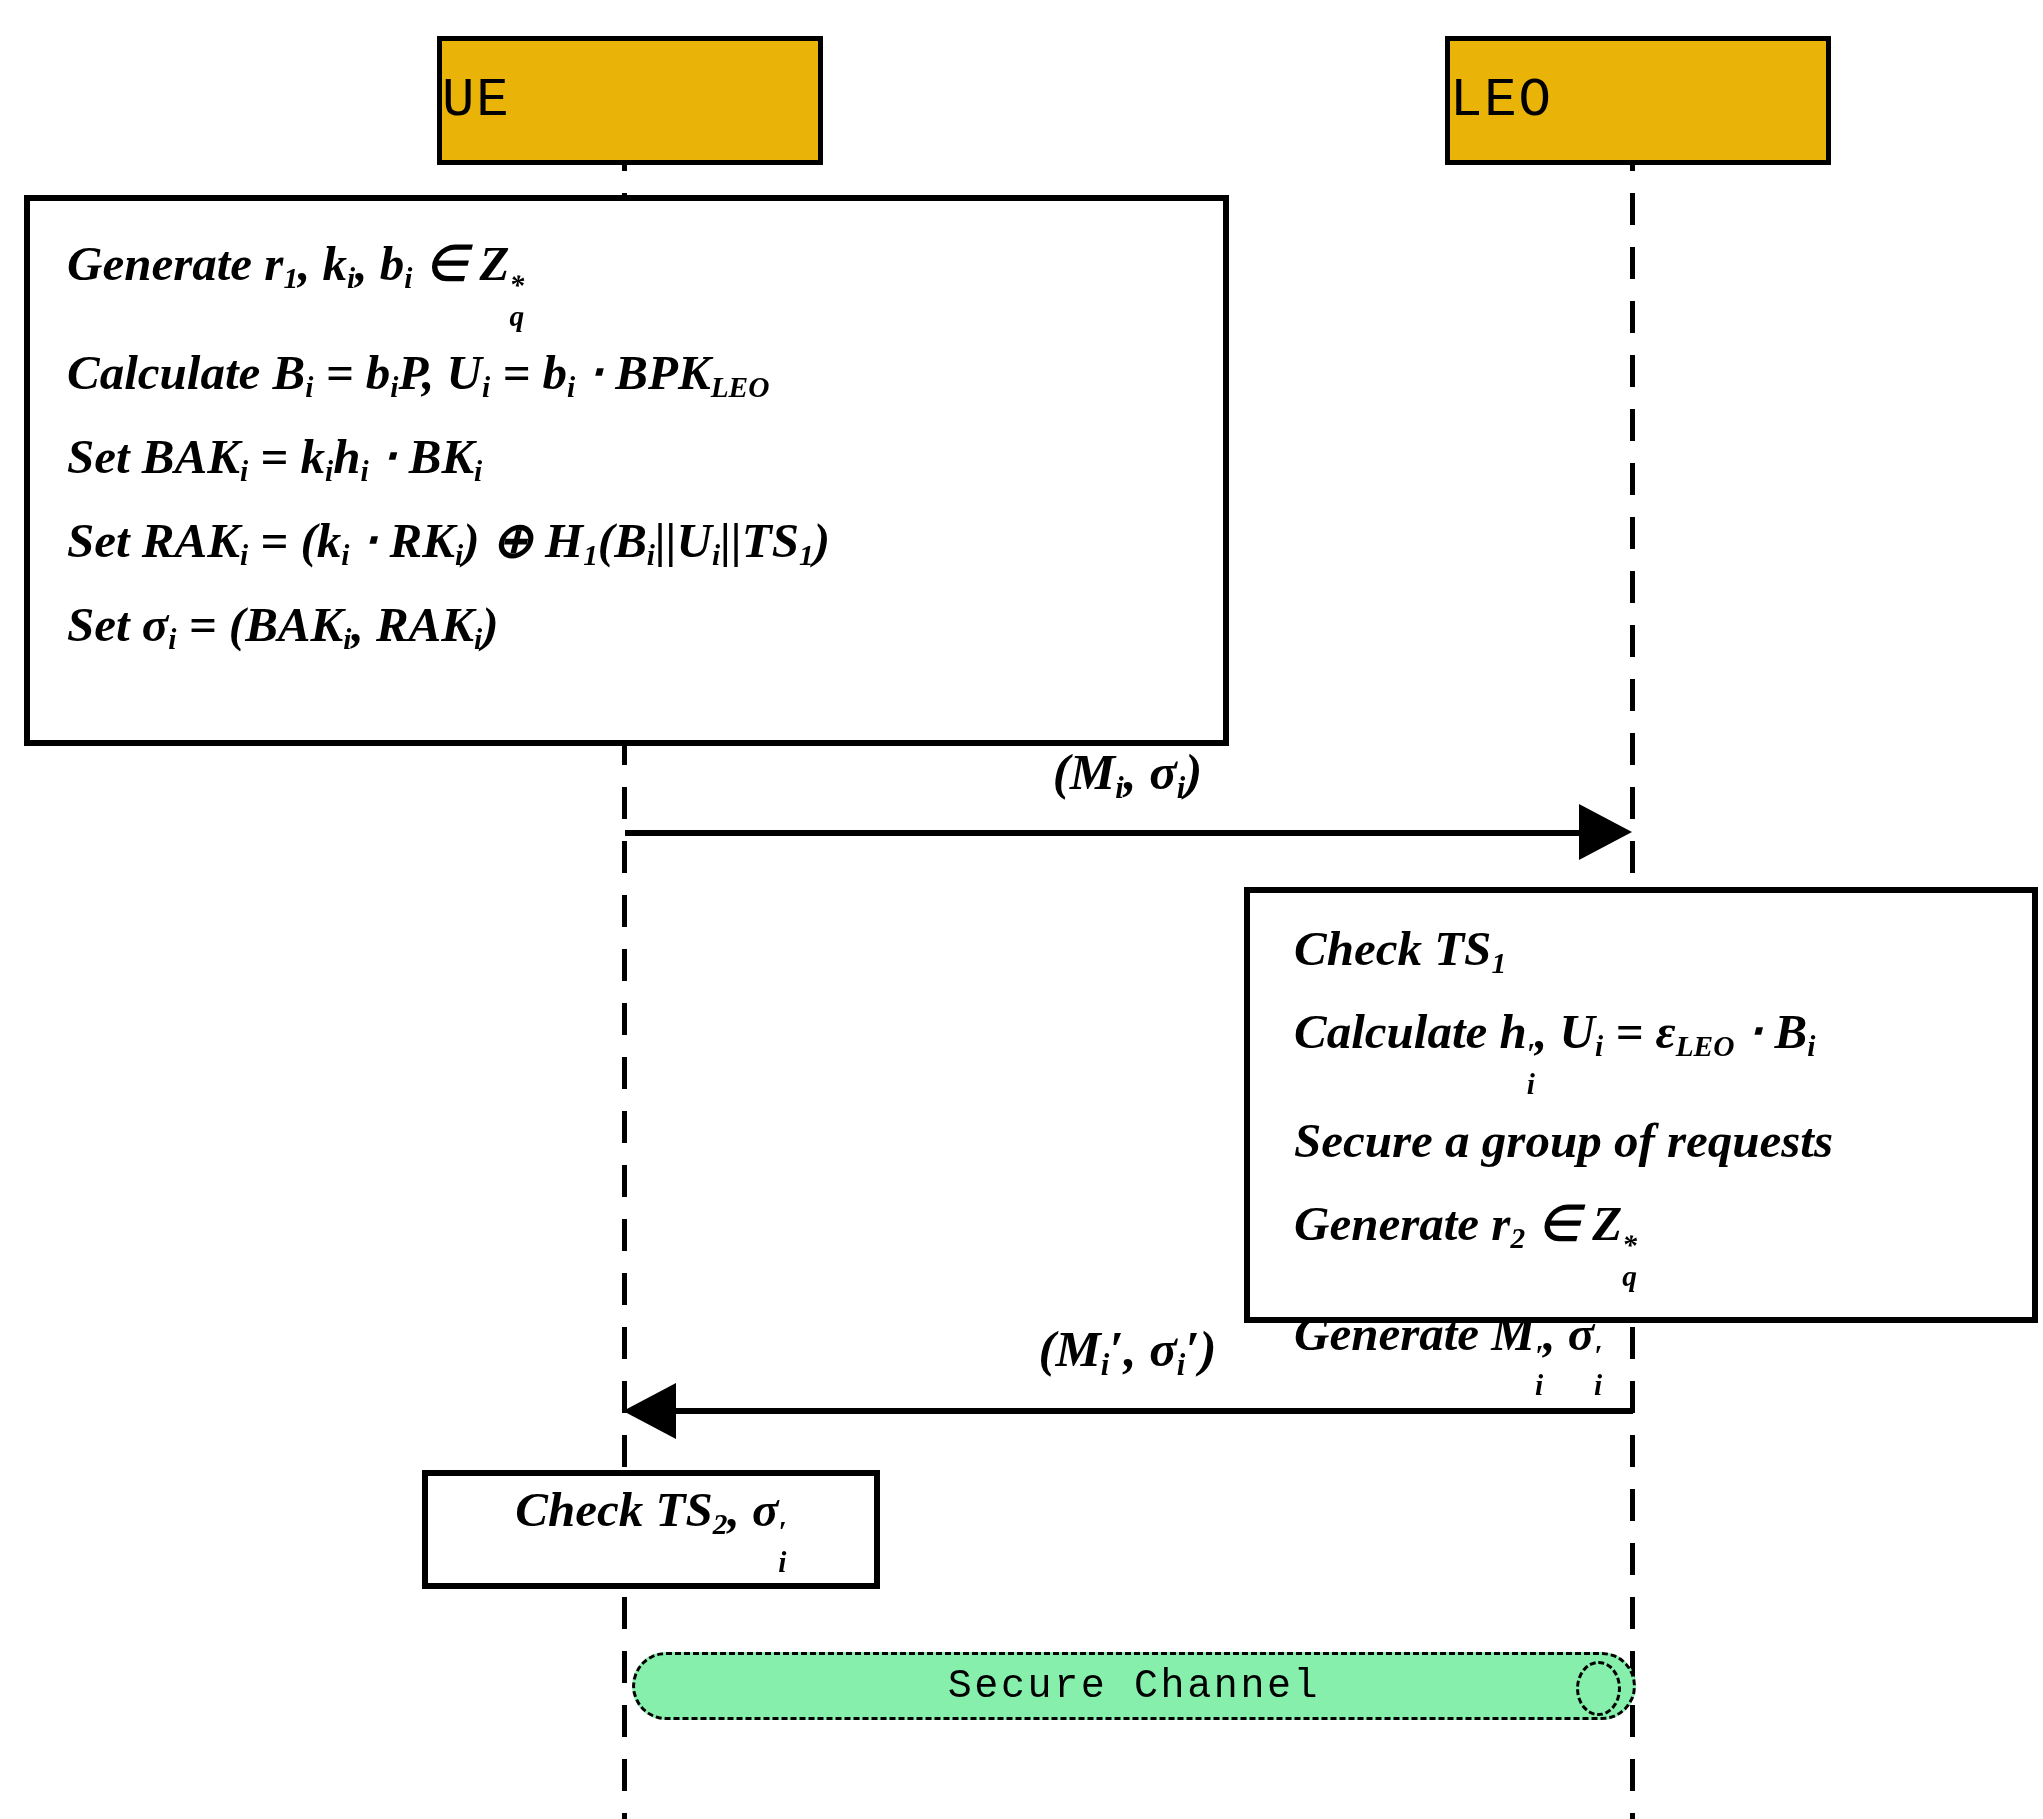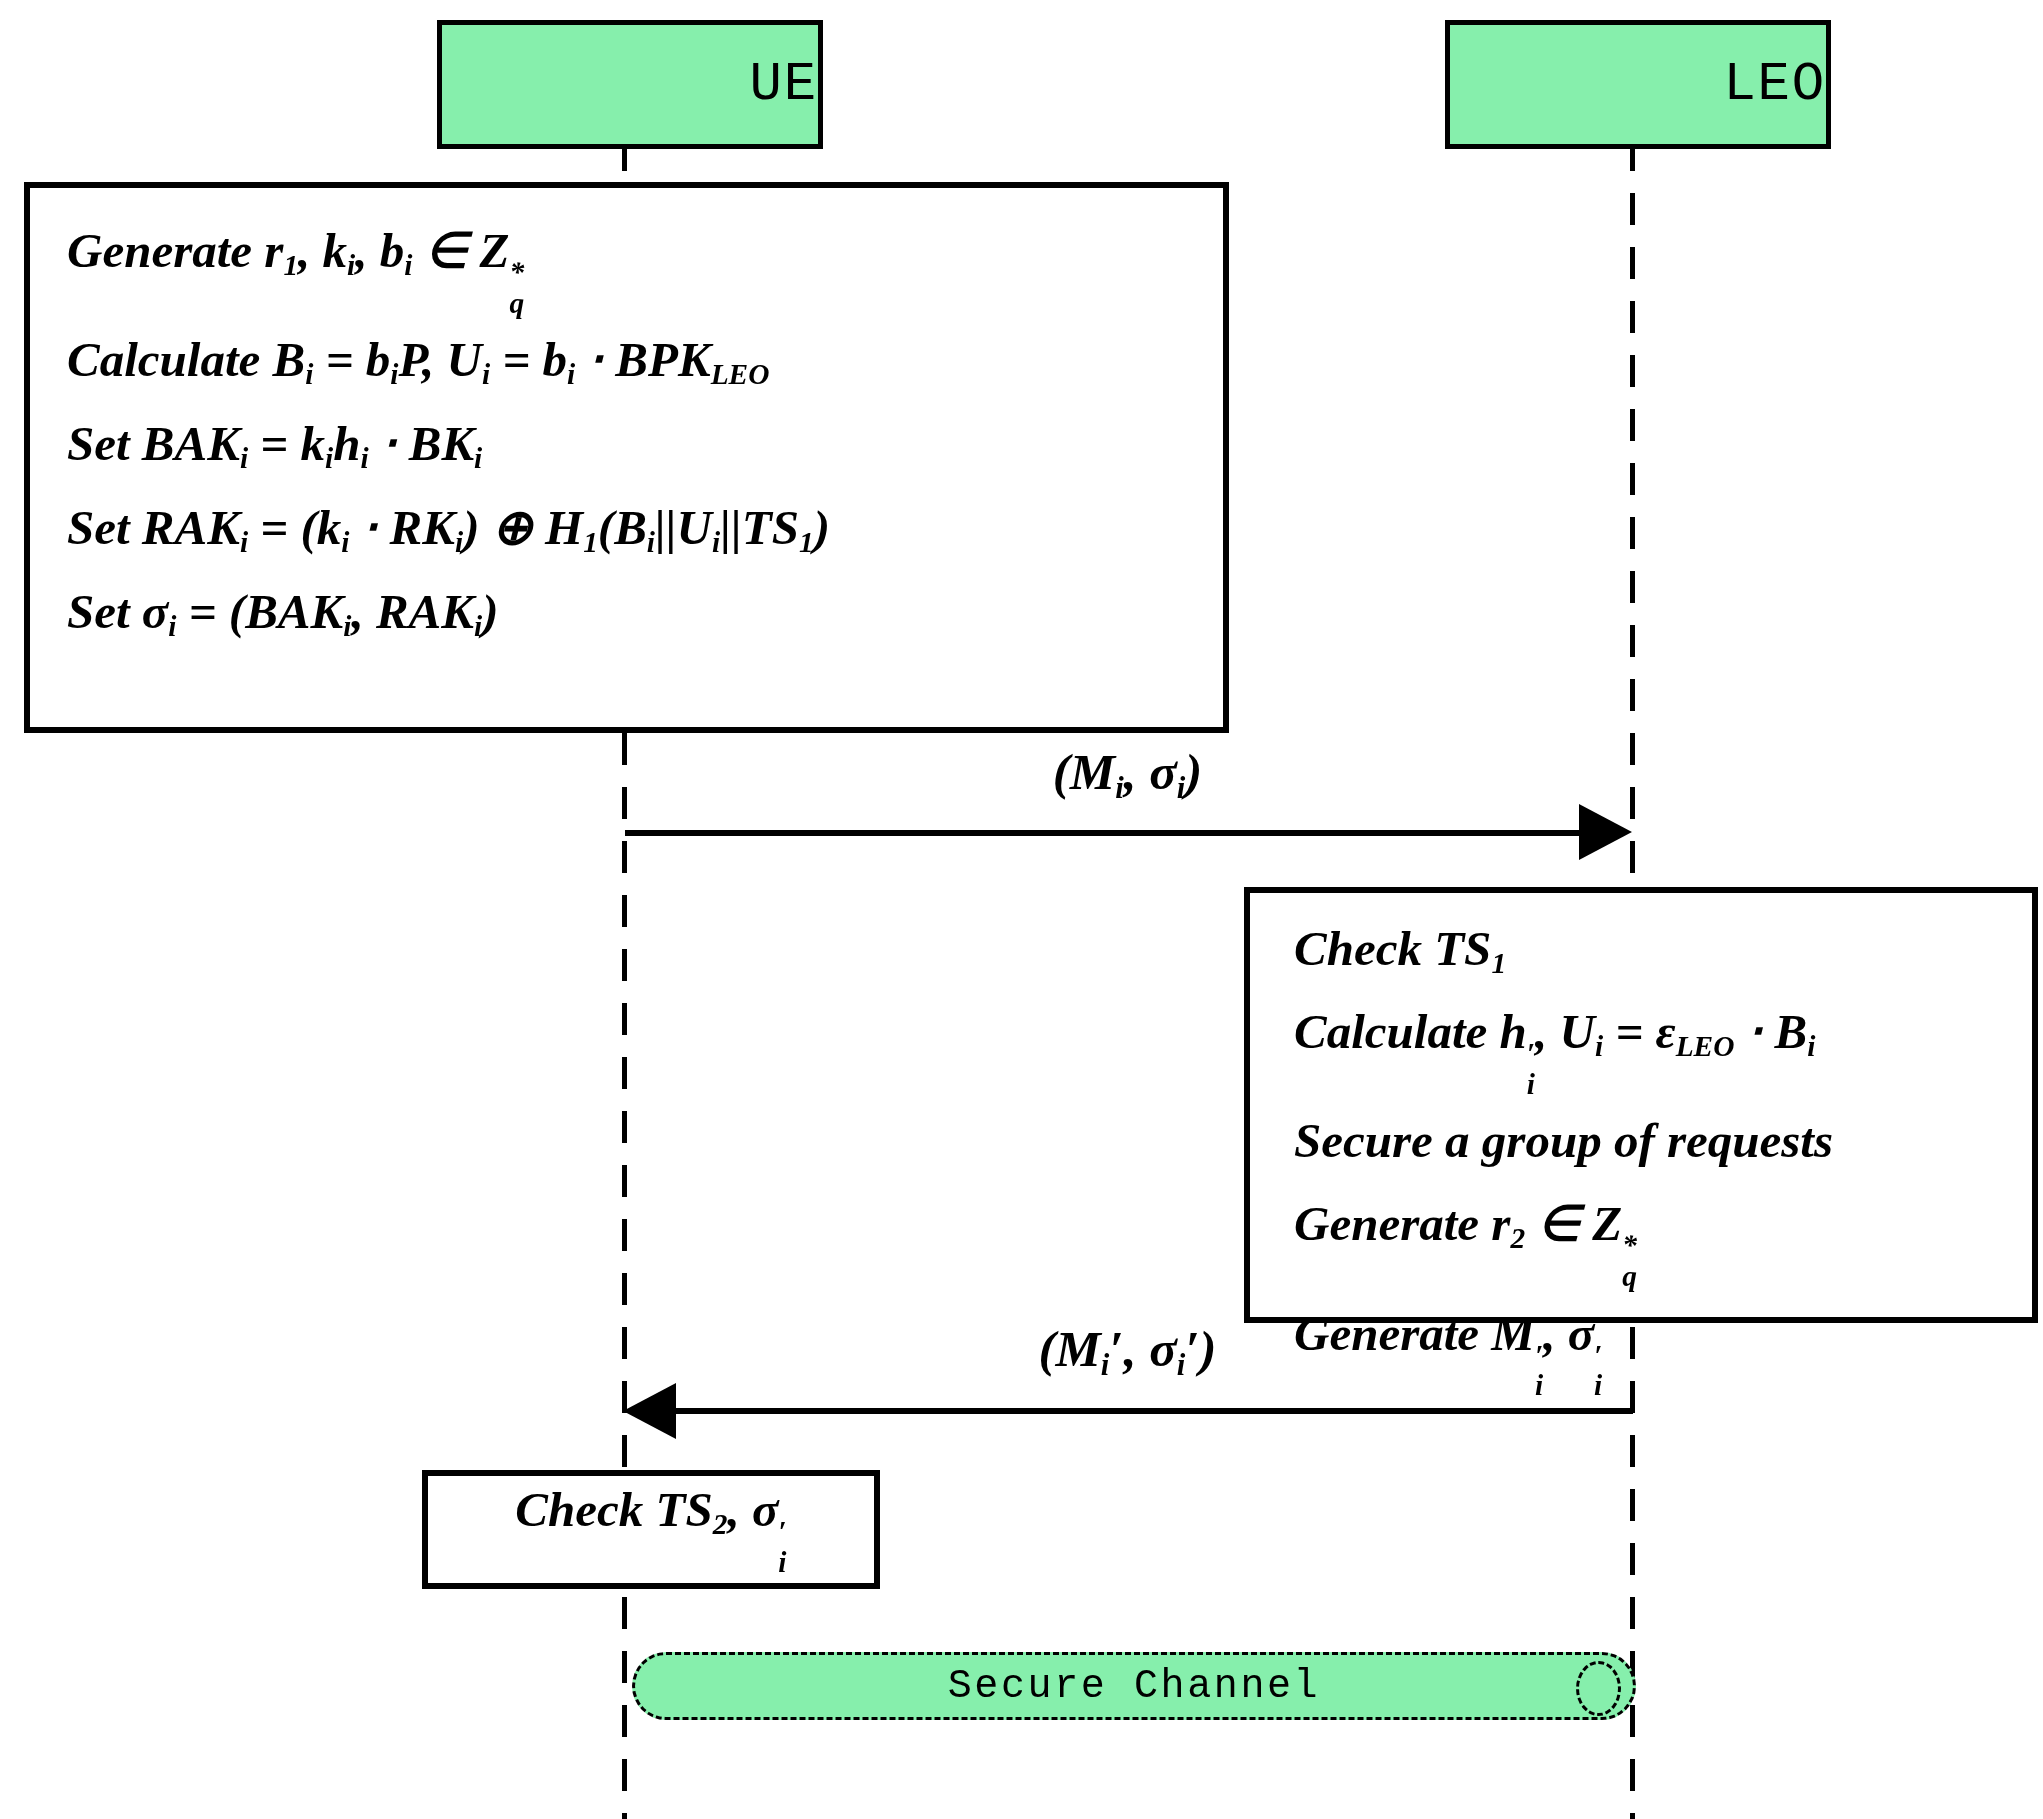--- a/index.html
+++ b/index.html
@@ -12,33 +12,33 @@
     overflow:hidden;
   }
   .lifeline {
     position:absolute; top:139px; height:1681px; width:5.3px;
     background:repeating-linear-gradient(to bottom, #000 0 32px, transparent 32px 54px);
     z-index:1;
   }
   #lifeline-ue  { left:622px; }
   #lifeline-leo { left:1630px; }
   .actor-box {
-    position:absolute; top:20px; width:376px; height:119px;
-    border:5.3px solid #000; background:#86efac; z-index:3;
-    display:flex; align-items:center; justify-content:flex-end;
+    position:absolute; top:36px; width:376px; height:119px;
+    border:5.3px solid #000; background:#eab308; z-index:3;
+    display:flex; align-items:center; justify-content:flex-start;
     font-family:"Liberation Mono", monospace;
     font-size:54px; letter-spacing:1.8px;
   }
   #actor-ue  { left:437px; }
   #actor-leo { left:1445px; }
   .proc-box {
     position:absolute; border:6.1px solid #000; background:#fff; z-index:2;
     box-sizing:border-box;
   }
-  #ue-proc  { left:24px;   top:182px;  width:1205px; height:551px; padding:21px 8.8px 0 37px; }
+  #ue-proc  { left:24px;   top:195px;  width:1205px; height:551px; padding:21px 8.8px 0 37px; }
   #leo-proc { left:1232px; top:887px; width:794px;  height:436px; padding:14px 8.8px 0 44px;margin-left:12px; }
   .math { font-style:italic; font-weight:bold; }
   #ue-proc  .math-line { font-size:49px; line-height:84px; white-space:nowrap; }
   #leo-proc .math-line { font-size:49px; line-height:83px; white-space:nowrap; }
   .math sub { font-size:0.6em; vertical-align:-0.28em; line-height:0; }
   .math sup { font-size:0.6em; vertical-align:0.55em;  line-height:0; }
   .ss {
     display:inline-flex; flex-direction:column; align-items:flex-start;
     font-size:0.6em; line-height:1.05; vertical-align:-0.5em;
   }

